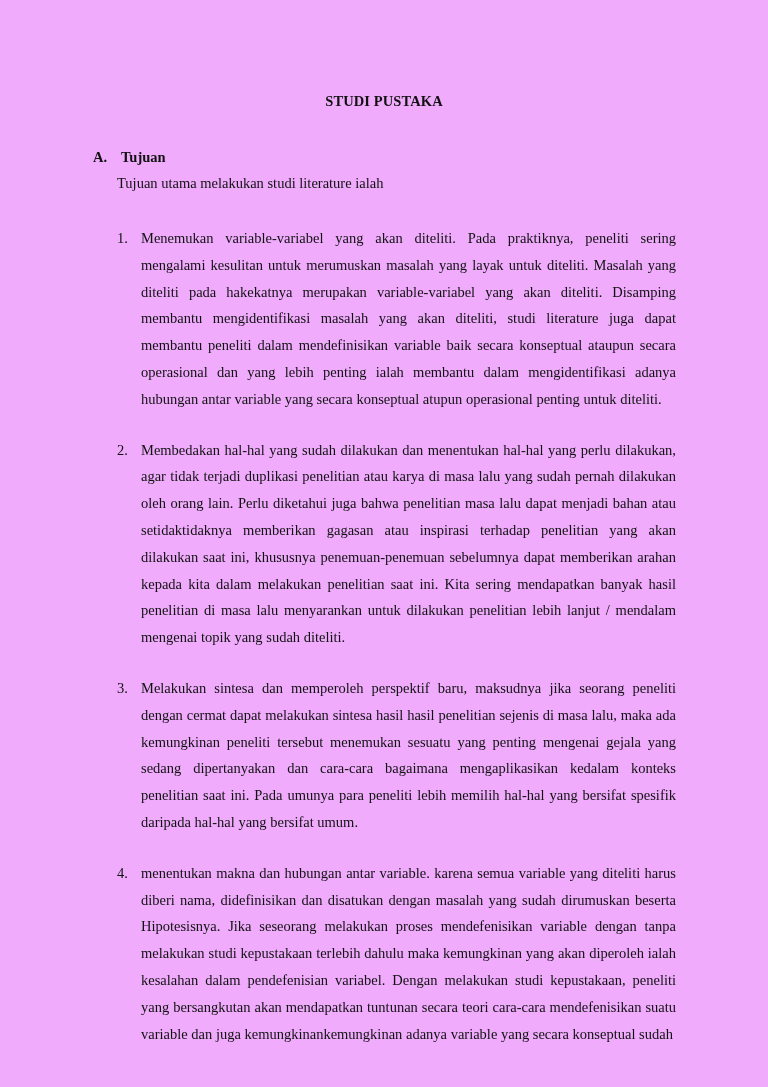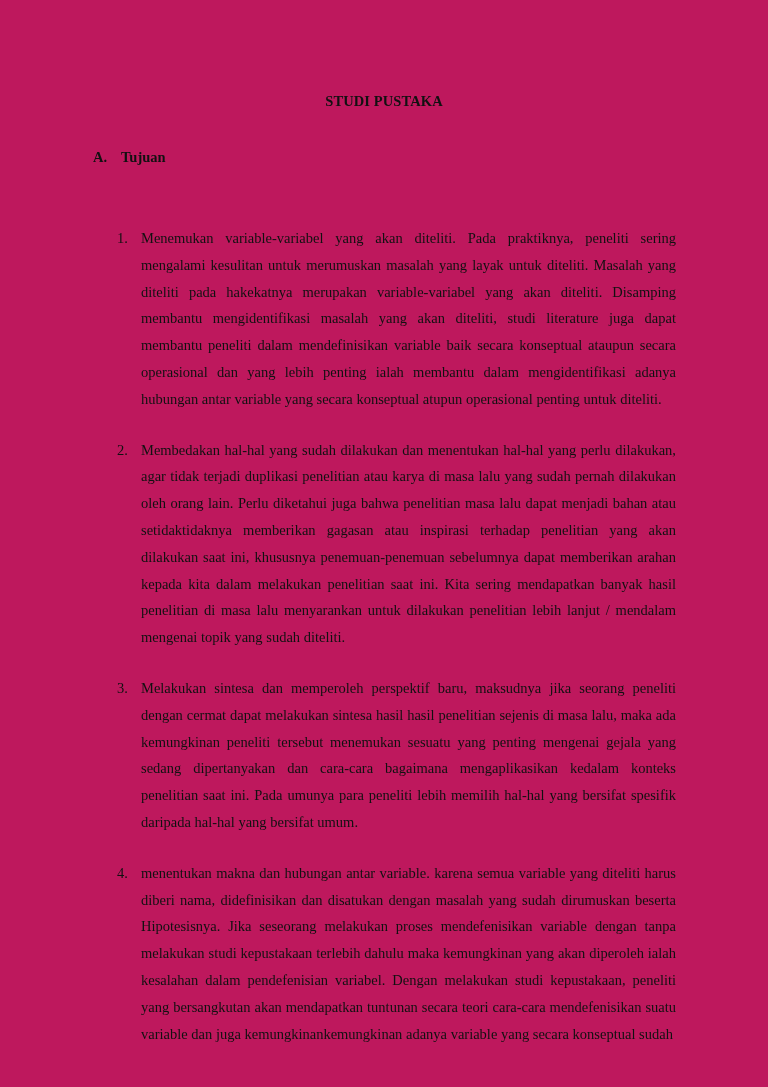--- a/index.html
+++ b/index.html
@@ -14,21 +14,21 @@
     overflow: hidden;
     font-family: "Liberation Serif", "DejaVu Serif", serif;
     color: #111111;
   }
   .page {
     position: absolute;
     left: 0;
     top: 0;
     width: 768px;
     height: 1087px;
-    background: #be185d;
+    background: #f0abfc;
   }
   .title {
     position: absolute;
     top: 93px;
     left: 0;
     width: 768px;
     text-align: center;
     font-weight: bold;
     font-size: 14.5px;
     letter-spacing: 0.1px;
@@ -81,20 +81,21 @@
 </head>
 <body>
 
 <div class="page">
   <div class="title">STUDI PUSTAKA</div>
 
   <div class="section-heading">
     <span class="letter">A.</span><span>Tujuan</span>
   </div>
 
+  <div class="intro">Tujuan utama melakukan studi literature ialah</div>
 
   <ol class="list">
     <li class="list-item">
       <span class="num">1.</span>
       <span class="text">Menemukan variable-variabel yang akan diteliti. Pada praktiknya, peneliti sering mengalami kesulitan untuk merumuskan masalah yang layak untuk diteliti. Masalah yang diteliti pada hakekatnya merupakan variable-variabel yang akan diteliti. Disamping membantu mengidentifikasi masalah yang akan diteliti, studi literature juga dapat membantu peneliti dalam mendefinisikan variable baik secara konseptual ataupun secara operasional dan yang lebih penting ialah membantu dalam mengidentifikasi adanya hubungan antar variable yang secara konseptual atupun operasional penting untuk diteliti.</span>
     </li>
     <li class="list-item">
       <span class="num">2.</span>
       <span class="text">Membedakan hal-hal yang sudah dilakukan dan menentukan hal-hal yang perlu dilakukan, agar tidak terjadi duplikasi penelitian atau karya di masa lalu yang sudah pernah dilakukan oleh orang lain. Perlu diketahui juga bahwa penelitian masa lalu dapat menjadi bahan atau setidaktidaknya memberikan gagasan atau inspirasi terhadap penelitian yang akan dilakukan saat ini, khususnya penemuan-penemuan sebelumnya dapat memberikan arahan kepada kita dalam melakukan penelitian saat ini. Kita sering mendapatkan banyak hasil penelitian di masa lalu menyarankan untuk dilakukan penelitian lebih lanjut / mendalam mengenai topik yang sudah diteliti.</span>
     </li>

